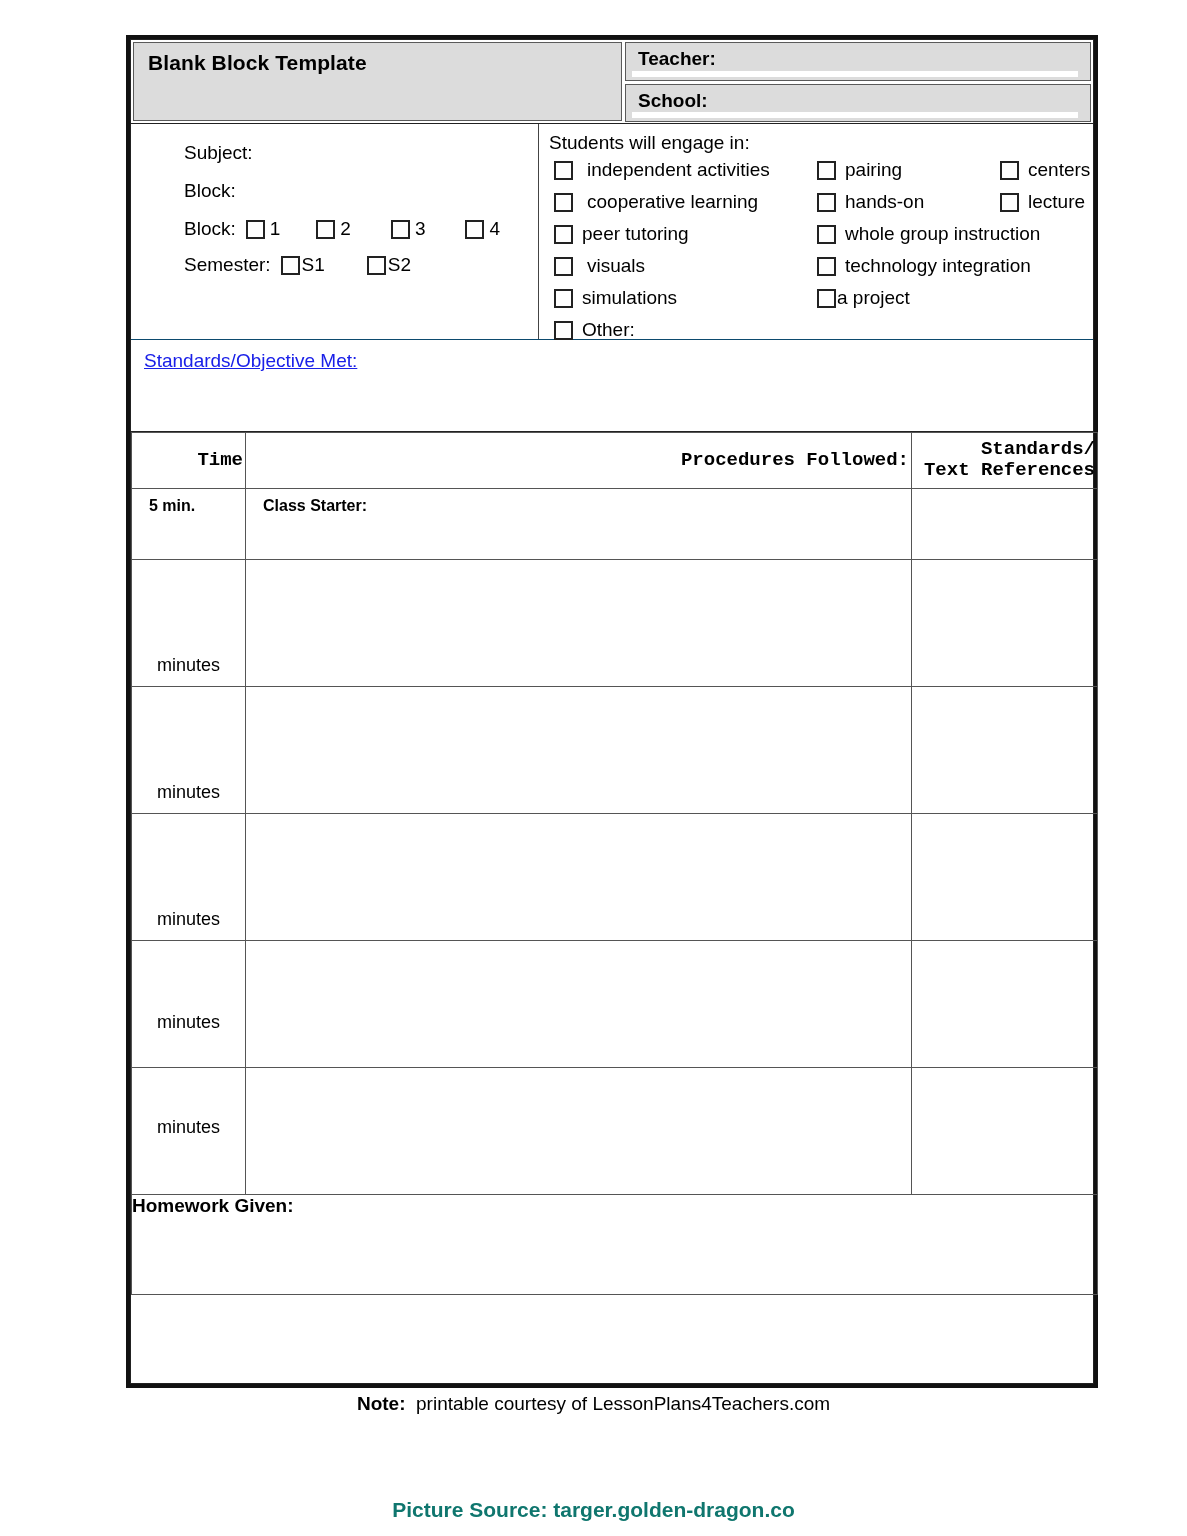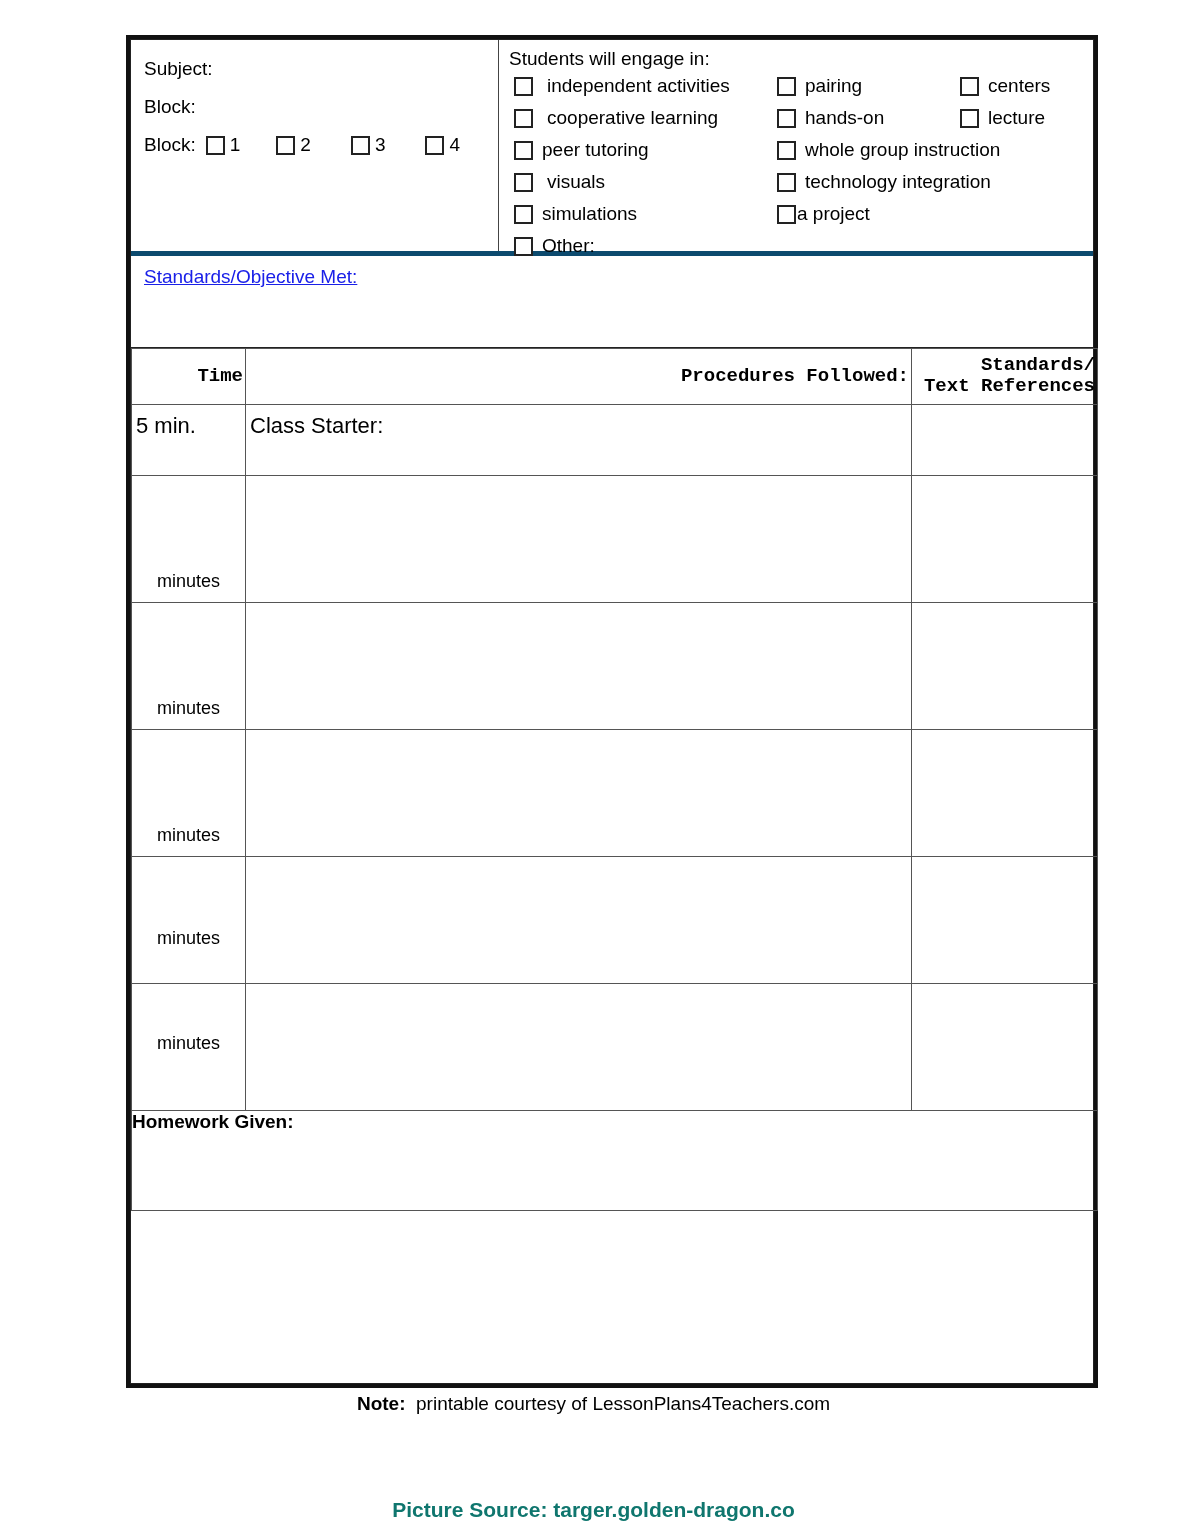--- a/index.html
+++ b/index.html
@@ -40,21 +40,21 @@
     flex:1;background:#dcdcdc;border:1px solid #5a5a5a;margin:2px 2px 1px 1px;
     position:relative;box-sizing:border-box;
     padding:5px 0 0 12px;
   }
   .hdr-cell .t{font-size:19px;font-weight:bold;}
   .hdr-cell .rule{
     position:absolute;left:6px;right:12px;bottom:3px;height:6px;background:#fff;
   }
 
   
-  .inforow{display:flex;border-bottom:5px solid #0c4a6e;height:216px;box-sizing:border-box;}
+  .inforow{display:flex;border-bottom:1px solid #0c4a6e;height:216px;box-sizing:border-box;padding-left:40px;}
   .info-left{
     width:368px;box-sizing:border-box;border-right:1px solid #444;
     padding:18px 0 0 13px;
   }
   .info-left .line{font-size:19px;margin-bottom:16px;}
   .bl-row{display:flex;align-items:center;font-size:19px;margin-bottom:14px;}
   .bl-row .lab{margin-right:10px;}
   .cb{
     display:inline-block;width:19px;height:19px;border:2px solid #222;
     box-sizing:border-box;background:#fff;vertical-align:middle;flex:none;
@@ -89,21 +89,21 @@
   }
   .c-time{width:114px;}
   .c-proc{width:666px;}
   .c-mat{width:186px;}
   table.main th{
     text-align:right;font-size:19px;font-weight:bold;vertical-align:middle;
     padding:6px 2px;
     font-family:Liberation Mono, monospace;
   }
   th.mat{font-size:18px;line-height:1.12;}
-  .tcell{padding:8px 0 0 4px;font-size:22px;font-weight:normal;}
+  .tcell{padding:8px 0 0 17px;font-size:16px;font-weight:bold;}
   td.starter{height:71px;}
   td.min{height:127px;position:relative;}
   td.min .m{
     position:absolute;left:25px;font-size:18px;font-weight:normal;
   }
   td.proc{height:127px;}
   .hw{height:100px;padding:8px 0 0 10px;font-size:19px;font-weight:bold;}
 
   
   .note{
@@ -116,20 +116,35 @@
   }
 </style>
 </head>
 <body>
 
 <div class="page">
 
   <div class="doc">
    <div class="doc-inner">
 
+    <div class="hdr">
+      <div class="hdr-title">
+        <span class="t">Blank Block Template</span>
+      </div>
+      <div class="hdr-right">
+        <div class="hdr-cell">
+          <span class="t">Teacher:</span>
+          <span class="rule"></span>
+        </div>
+        <div class="hdr-cell">
+          <span class="t">School:</span>
+          <span class="rule"></span>
+        </div>
+      </div>
+    </div>
 
     <div class="inforow">
 
       <div class="info-left">
         <div class="line">Subject:</div>
         <div class="line">Block:</div>
 
         <div class="bl-row">
           <span class="lab">Block:</span>
           <span class="blk g1">
@@ -143,20 +158,31 @@
           <span class="blk g3">
             <span class="cb"></span>
             <span>3</span>
           </span>
           <span class="blk">
             <span class="cb"></span>
             <span>4</span>
           </span>
         </div>
 
+        <div class="bl-row sem">
+          <span class="lab">Semester:</span>
+          <span class="blk sem1">
+            <span class="cb"></span>
+            <span>S1</span>
+          </span>
+          <span class="blk">
+            <span class="cb"></span>
+            <span>S2</span>
+          </span>
+        </div>
       </div>
 
       <div class="info-right">
         <div class="eng-title">Students will engage in:</div>
         <div class="cbgrid">
 
           <div class="cbitem indent" style="left:5px;top:2px;">
             <span class="cb"></span>
             <span>independent activities</span>
               </div>

